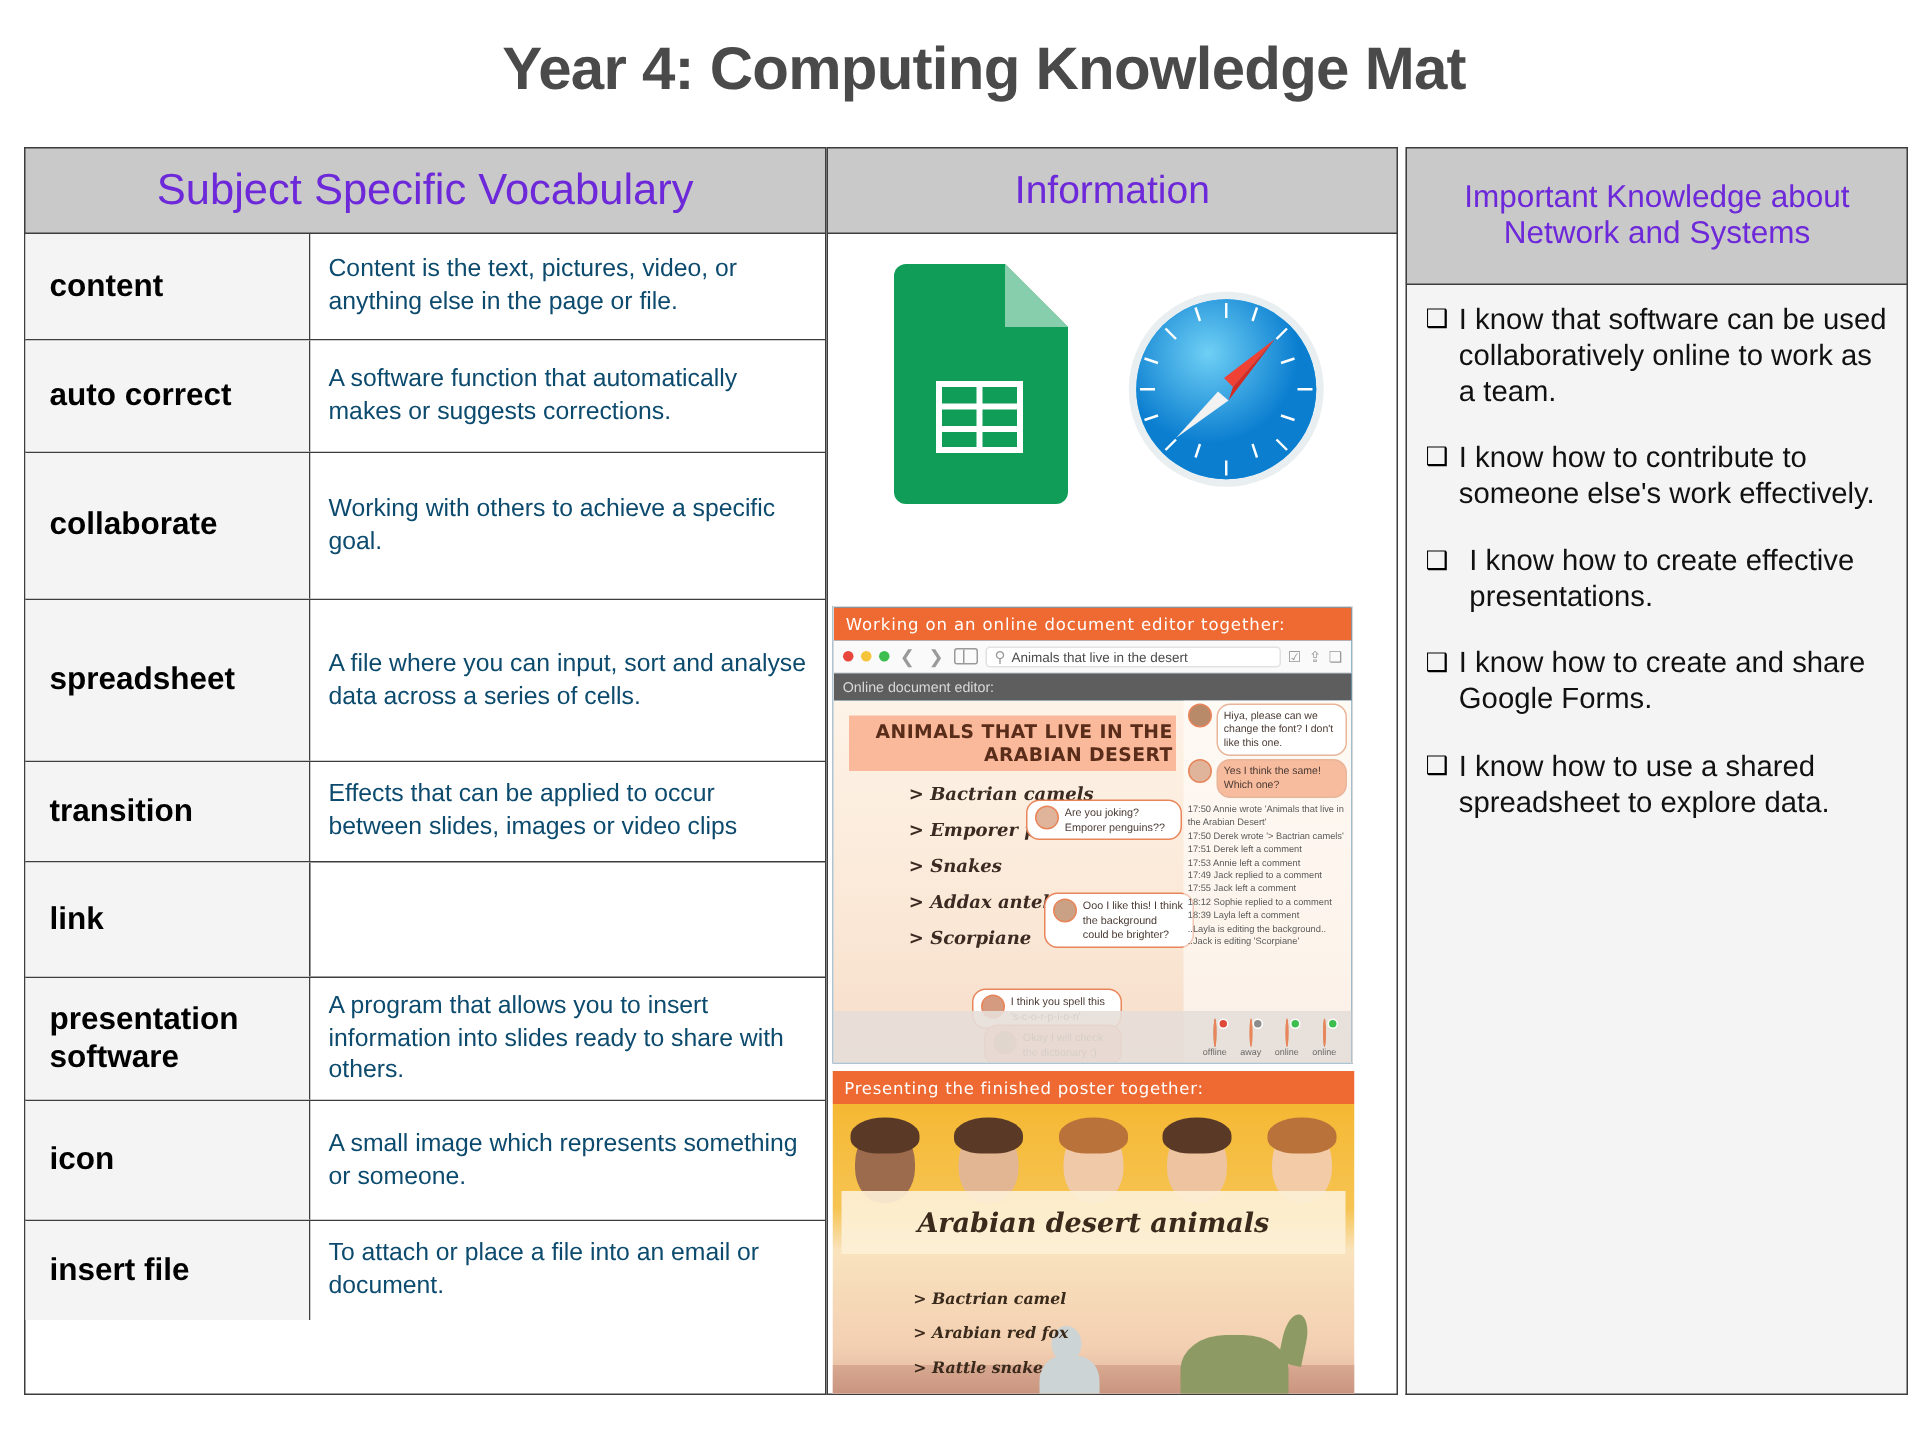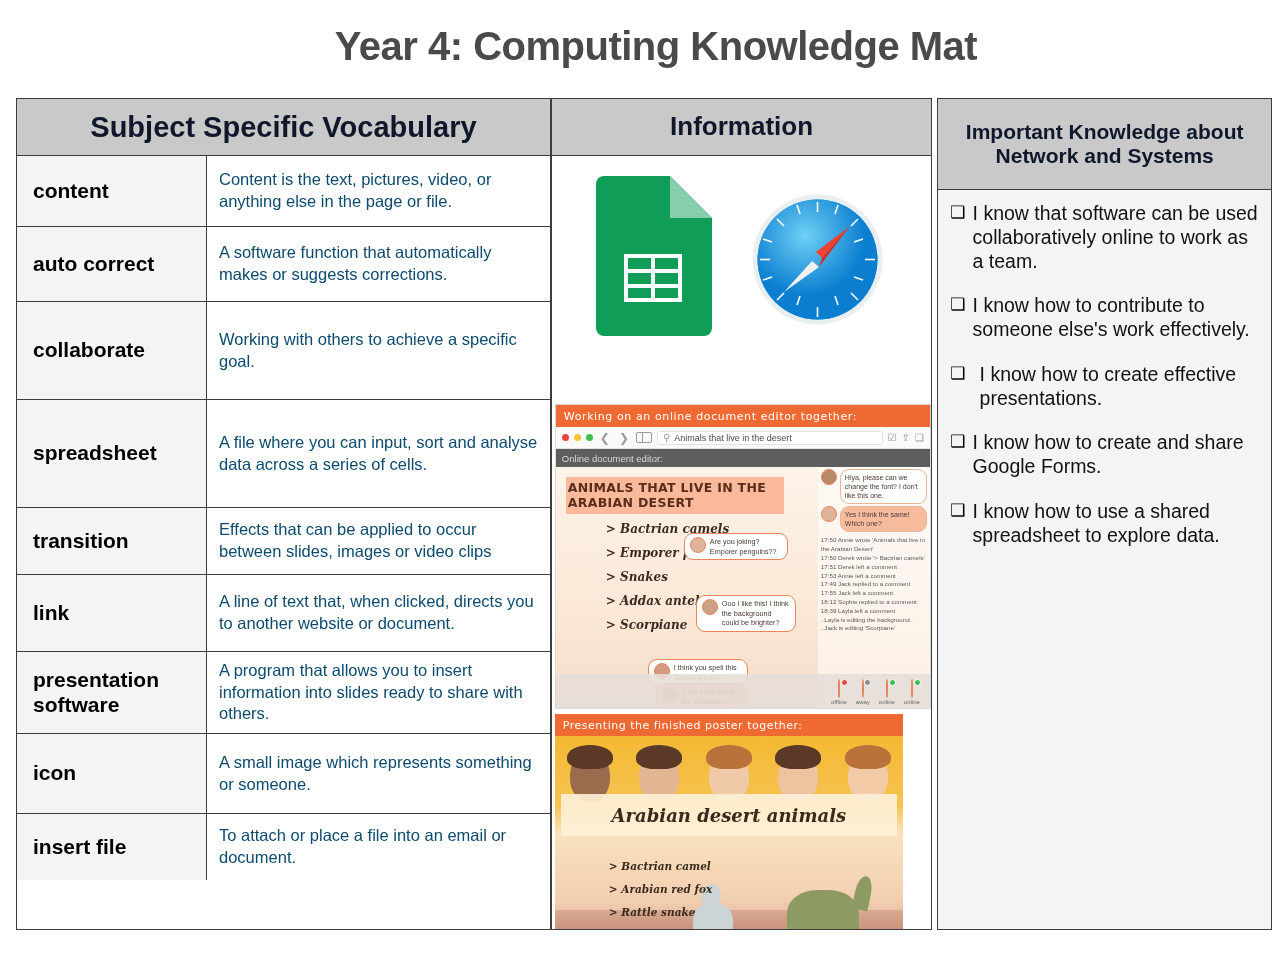--- a/index.html
+++ b/index.html
@@ -26,22 +26,22 @@
     width: 1256px; height: 832px;
     display: flex; align-items: stretch;
   }
 
   .col-vocab { width: 537px; display: flex; flex-direction: column; }
   .col-info  { width: 383px; display: flex; flex-direction: column; margin-left: 0px; }
   .col-know  { width: 336px; display: flex; flex-direction: column; margin-left: 5px; }
 
   .hdr {
     background: #c9c9c9;
-    color: #0f172a;
-    font-weight: bold;
+    color: #6d28d9;
+    font-weight: normal;
     text-align: center;
     border: 1.5px solid #3d3d3d;
     display: flex; align-items: center; justify-content: center;
     line-height: 1.12;
   }
   .hdr-vocab { height: 58px; font-size: 29px; }
   .hdr-info  { height: 58px; font-size: 26px; }
   .hdr-know  { height: 92px; font-size: 21px; padding: 2px 6px; }
 
   
@@ -86,21 +86,21 @@
   .app-icons {
     position: absolute; left: 0; top: 8px; width: 100%;
     height: 182px;
   }
   .sheets-icon { position: absolute; left: 42px; top: 12px; width: 118px; height: 160px; }
   .safari-icon { position: absolute; left: 198px; top: 28px; width: 135px; height: 135px; }
 
   
   .doc-mock {
     position: absolute; left: 3px; top: 248px;
-    width: 376px; height: 305px;
+    width: 347px; height: 305px;
     border: 1px solid #d8d8d8; overflow: hidden;
     background: #0369a1;
   }
   .doc-caption {
     height: 22px; background: #ef6a32; color: #fff;
     font-size: 11px; letter-spacing: 0.6px;
     display: flex; align-items: center; padding-left: 8px;
     font-family: "DejaVu Sans", sans-serif;
   }
   .doc-toolbar {
@@ -124,21 +124,21 @@
     font-size: 9.5px; display: flex; align-items: center; padding-left: 6px;
   }
   .doc-canvas {
     position: relative; height: 243px;
     background: linear-gradient(180deg, #fdf3e7 0%, #fbe9d8 55%, #f6ddc8 100%);
   }
   .doc-left { position: absolute; left: 0; top: 0; width: 236px; height: 100%; }
   .doc-title {
     margin: 10px 8px 0 10px; background: #f9b99a;
     color: #5a2d1a; font-weight: bold; font-size: 12.5px;
-    text-align: left; line-height: 1.22; padding: 3px 2px;
+    text-align: right; line-height: 1.22; padding: 3px 2px;
     font-family: "DejaVu Sans", sans-serif; letter-spacing: 0.3px;
   }
   .doc-list { margin: 8px 0 0 10px; }
   .doc-list li {
     list-style: none; font-size: 12px; font-style: italic; font-weight: bold;
     color: #3a2a22; margin-bottom: 10px; font-family: "DejaVu Serif", serif;
   }
   .doc-list li:before { content: "> "; font-style: normal; }
 
   .doc-right {
@@ -270,21 +270,20 @@
         <div class="vrow" style="height:108px">
           <div class="vterm">spreadsheet</div>
           <div class="vdef">A file where you can input, sort and analyse data across a series of cells.</div>
         </div>
         <div class="vrow" style="height:67px">
           <div class="vterm">transition</div>
           <div class="vdef">Effects that can be applied to occur between slides, images or video clips</div>
         </div>
         <div class="vrow" style="height:77px">
           <div class="vterm">link</div>
-          <div class="vdef">A line of text that, when clicked, directs you to another website or document.</div>
         </div>
         <div class="vrow" style="height:82px">
           <div class="vterm">presentation software</div>
           <div class="vdef">A program that allows you to insert information into slides ready to share with others.</div>
         </div>
         <div class="vrow" style="height:80px">
           <div class="vterm">icon</div>
           <div class="vdef">A small image which represents something or someone.</div>
         </div>
         <div class="vrow" style="height:66px">

